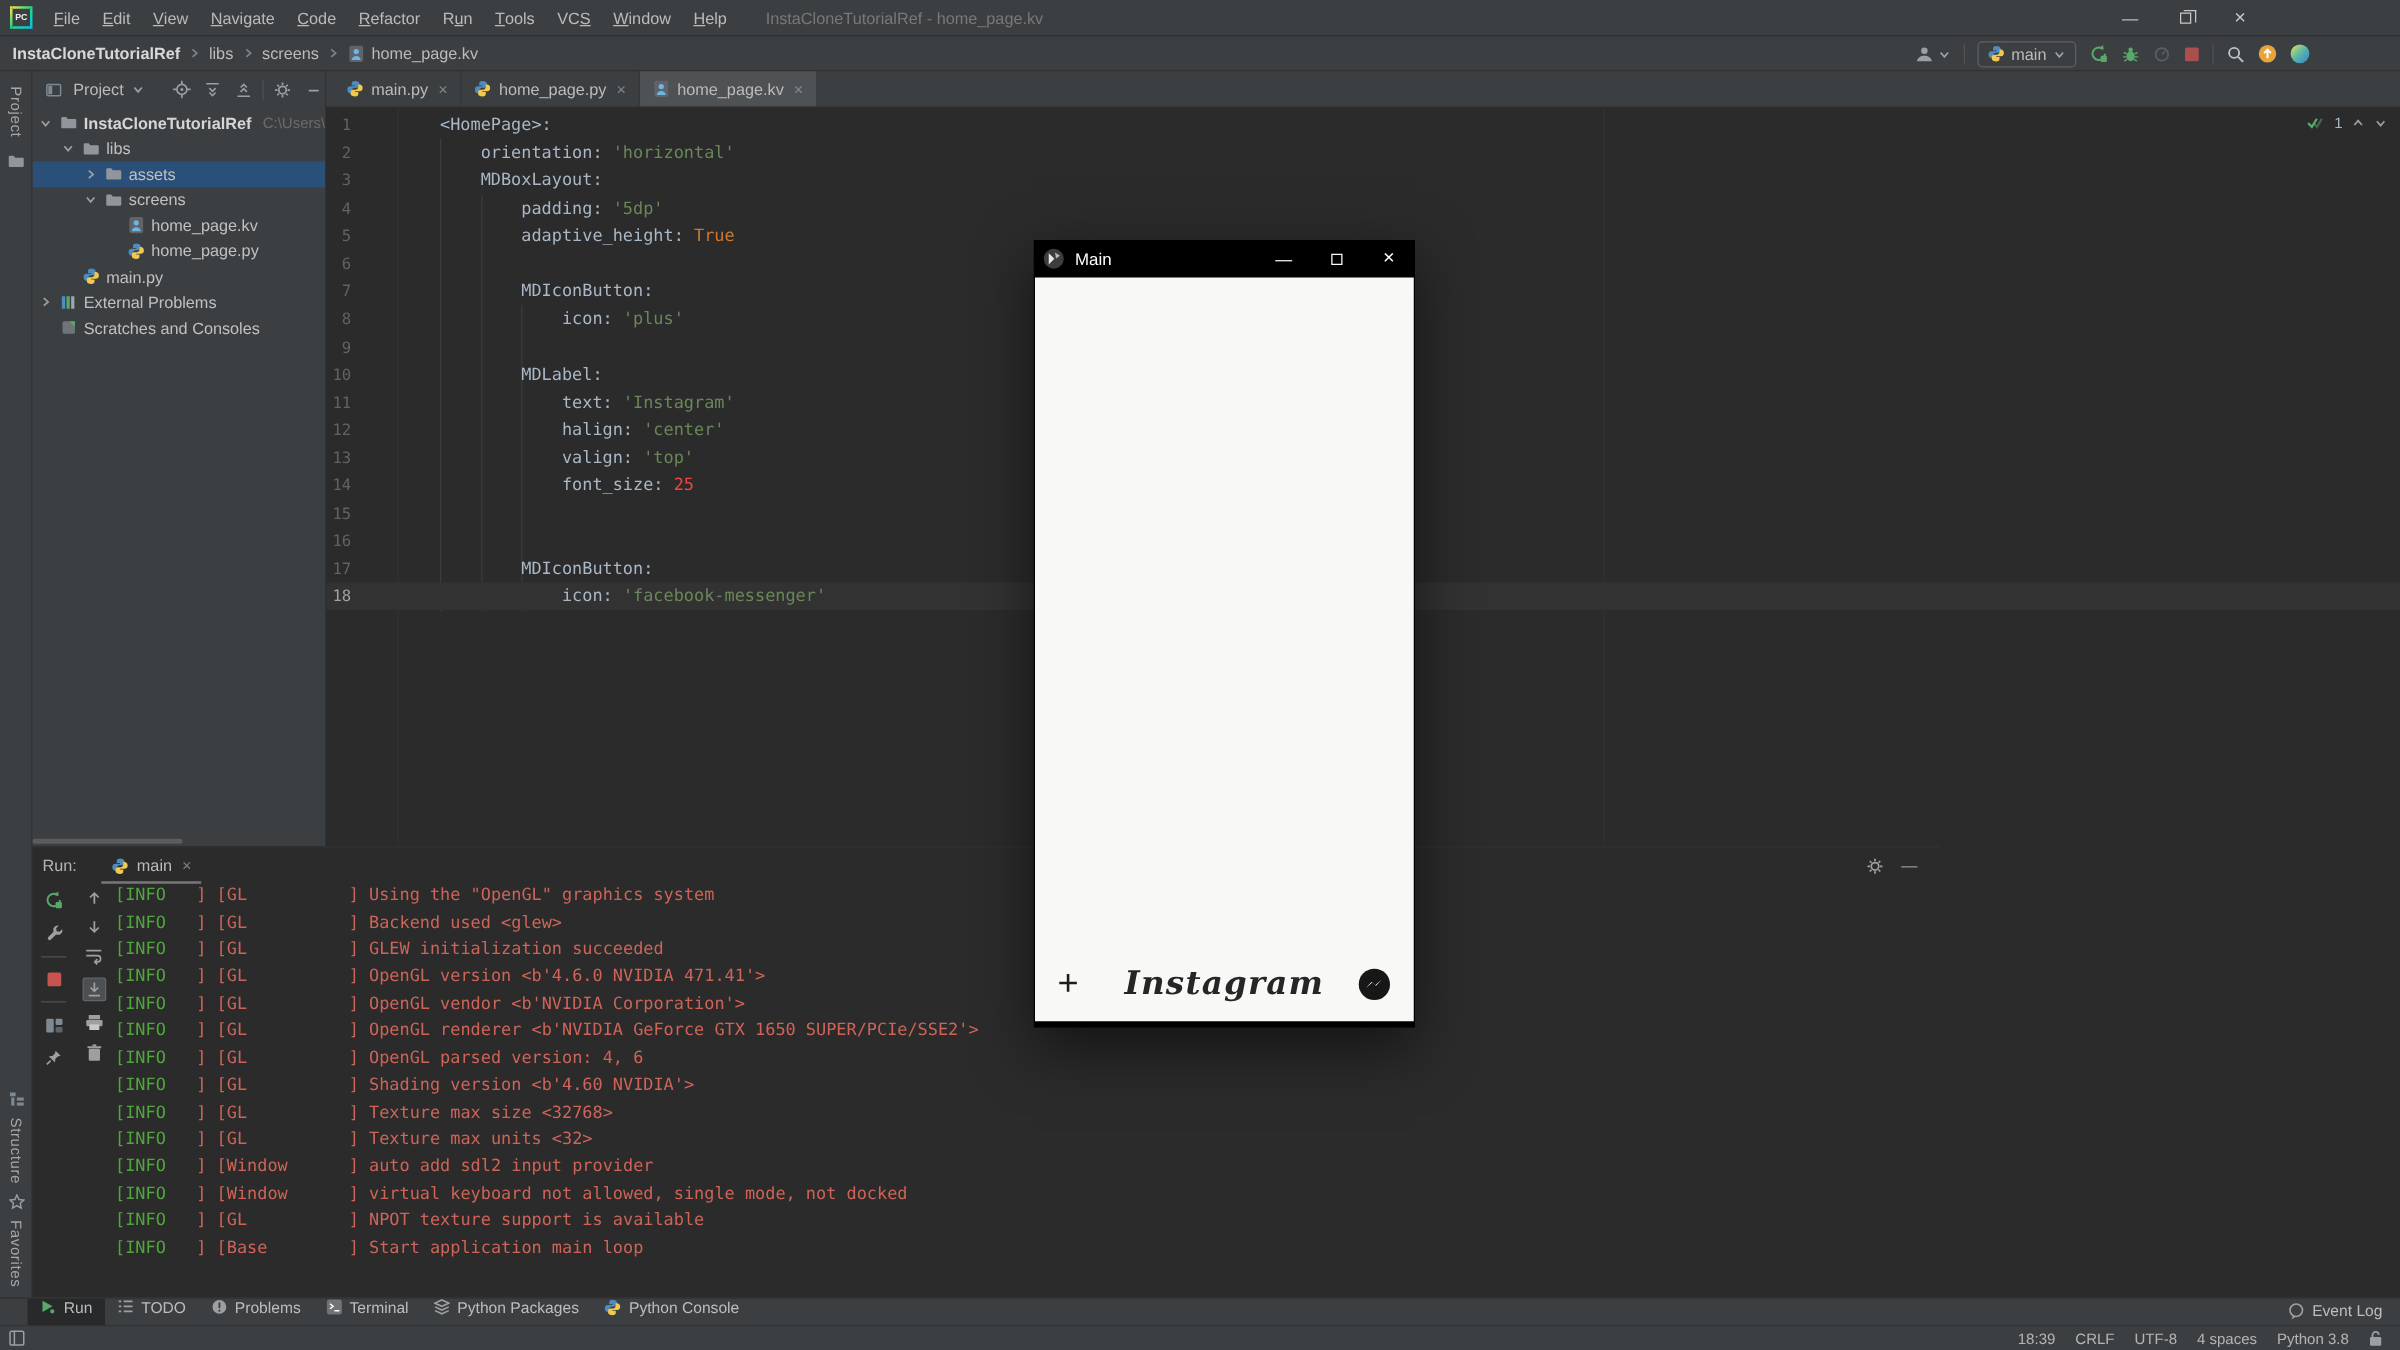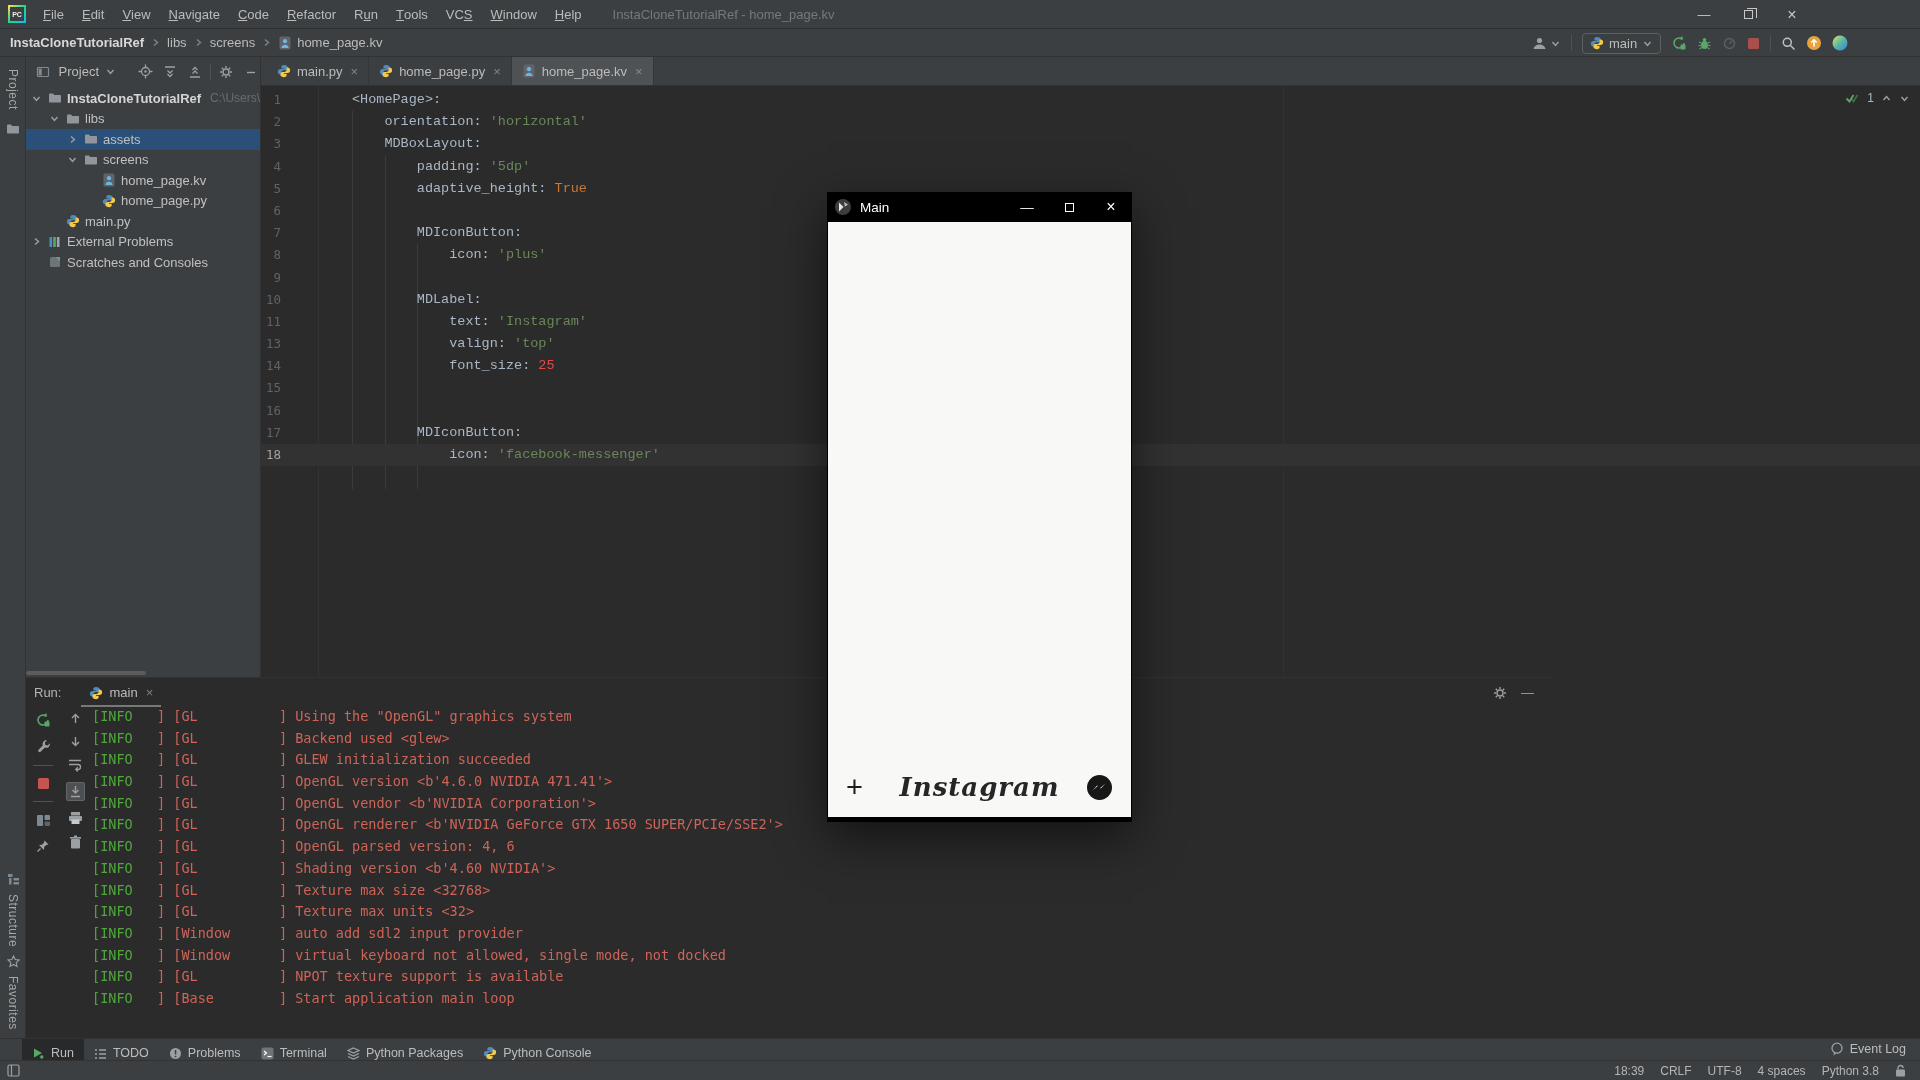--- a/index.html
+++ b/index.html
@@ -55,21 +55,21 @@
   .tab.active { background:#4e5254; }
   .tab-close { color:#9b9b9b; font-size:13px; opacity:.75; margin-left:2px; }
 
   
   #editor { position:absolute; top:86px; left:261px; width:1659px; height:591px; background:#2b2b2b; overflow:hidden; }
   #code-lines { position:absolute; top:3px; left:0; right:0; }
   .code-line { display:flex; height:22.2px; line-height:22.2px; font-family:"DejaVu Sans Mono",monospace; font-size:13.5px; white-space:pre; }
   .code-line.current { background:#323232; }
   .ln { width:20px; flex:none; text-align:right; color:#606366; font-size:12.5px; }
   .code-line.current .ln { color:#a4a3a3; }
-  .code-text { margin-left:71px; white-space:pre;font-family:Liberation Mono, monospace; }
+  .code-text { margin-left:71px; white-space:pre; }
   .sg-d { color:#a9b7c6; }
   .sg-s { color:#6a8759; }
   .sg-k { color:#cc7832; }
   .sg-n { color:#ef4444; }
   .sg-st { color:#6a8759; text-decoration:underline wavy #52a54a 1px; text-underline-offset:3px; }
   .gutter-sep { position:absolute; left:57px; top:0; width:1px; height:100%; background:#313335; }
   .guide { position:absolute; width:1px; background:#3a3d3f; }
   .margin-guide { position:absolute; left:1022px; top:0; width:1px; height:100%; background:#2f3234; }
   #inspect-widget { position:absolute; right:10px; top:5px; display:flex; align-items:center; gap:7px; }
   #inspect-count { color:#a9b7c6; font-size:12px; }
@@ -86,21 +86,21 @@
   #run-col2 { left:35px; top:34px; gap:10px; }
   .hsep { width:20px; height:1px; background:#515151; }
   .sel-box { background:#4c5052; border:1px solid #646567; border-radius:2px; padding:2px; }
   #log-lines { position:absolute; left:66px; top:28px; right:4px; bottom:2px; overflow:hidden; }
   .log-line { height:21.7px; line-height:21.7px; font-family:"DejaVu Sans Mono",monospace; font-size:13.5px; white-space:pre; }
   .log-h { color:#4fa73c; }
   .log-r { color:#ce6458; }
 
   
   #tool-bar { top:1038px; left:0; width:1920px; height:22px; display:flex; align-items:center; border-top:1px solid #323232; }
-  .tool-tab { display:flex; align-items:flex-end; gap:6px; padding:0 10px; height:100%; font-size:12.5px; color:#bdbdbd; }
+  .tool-tab { display:flex; align-items:flex-start; gap:6px; padding:0 10px; height:100%; font-size:12.5px; color:#bdbdbd; }
   .tool-tab.active { background:#27292b; }
   .tool-tab:first-child { margin-left:22px; }
   #event-log { position:absolute; right:14px; top:1038px; height:22px; display:flex; align-items:center; gap:6px; font-size:12.5px; color:#bdbdbd; }
   #status-bar { top:1060px; left:0; width:1920px; height:20px; display:flex; align-items:center; border-top:1px solid #323232; font-size:12px; color:#b5b5b5; }
   #status-left { margin-left:7px; display:flex; align-items:center; }
   #status-items { margin-left:auto; margin-right:14px; display:flex; align-items:center; gap:16px;justify-content:flex-end; }
 
   
   #app-window { position:absolute; left:827px; top:192px; width:305px; height:630px; background:#000; z-index:20; box-shadow:0 16px 45px rgba(0,0,0,.55); }
   #aw-title { height:30px; display:flex; align-items:center; gap:8px; padding-left:7px; color:#fff; font-size:13.5px; }
@@ -488,20 +488,21 @@
       <div class="code-line"><span class="ln">2</span><span class="code-text"><span class="sg-d">    orientation: </span><span class="sg-s">'horizontal'</span></span></div>
       <div class="code-line"><span class="ln">3</span><span class="code-text"><span class="sg-d">    MDBoxLayout:</span></span></div>
       <div class="code-line"><span class="ln">4</span><span class="code-text"><span class="sg-d">        padding: </span><span class="sg-s">'5dp'</span></span></div>
       <div class="code-line"><span class="ln">5</span><span class="code-text"><span class="sg-d">        adaptive_height: </span><span class="sg-k">True</span></span></div>
       <div class="code-line"><span class="ln">6</span><span class="code-text"></span></div>
       <div class="code-line"><span class="ln">7</span><span class="code-text"><span class="sg-d">        MDIconButton:</span></span></div>
       <div class="code-line"><span class="ln">8</span><span class="code-text"><span class="sg-d">            icon: </span><span class="sg-s">'plus'</span></span></div>
       <div class="code-line"><span class="ln">9</span><span class="code-text"></span></div>
       <div class="code-line"><span class="ln">10</span><span class="code-text"><span class="sg-d">        MDLabel:</span></span></div>
       <div class="code-line"><span class="ln">11</span><span class="code-text"><span class="sg-d">            text: </span><span class="sg-s">'Instagram'</span></span></div>
+      <div class="code-line"><span class="ln">12</span><span class="code-text"><span class="sg-d">            halign: </span><span class="sg-s">'center'</span></span></div>
       <div class="code-line"><span class="ln">13</span><span class="code-text"><span class="sg-d">            valign: </span><span class="sg-s">'top'</span></span></div>
       <div class="code-line"><span class="ln">14</span><span class="code-text"><span class="sg-d">            font_size: </span><span class="sg-n">25</span></span></div>
       <div class="code-line"><span class="ln">15</span></div>
       <div class="code-line"><span class="ln">16</span><span class="code-text"></span></div>
       <div class="code-line"><span class="ln">17</span><span class="code-text"><span class="sg-d">        MDIconButton:</span></span></div>
       <div class="code-line current"><span class="ln">18</span><span class="code-text"><span class="sg-d">            icon: </span><span class="sg-s">'facebook-messenger'</span></span></div>
     </div>
   <div id="inspect-widget">
     <span>
         <svg width="15" height="12">

